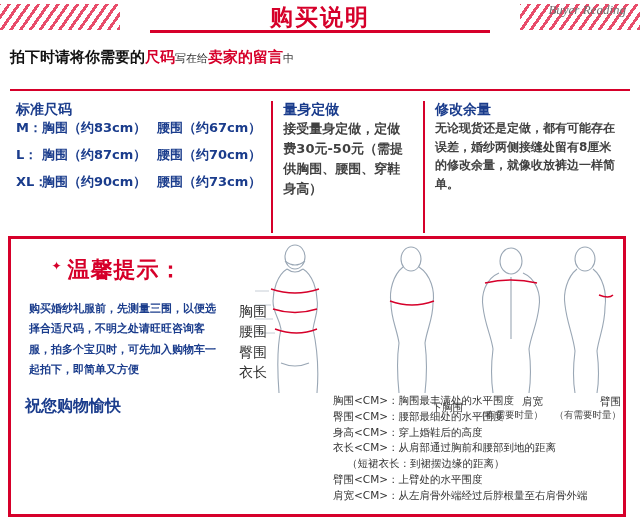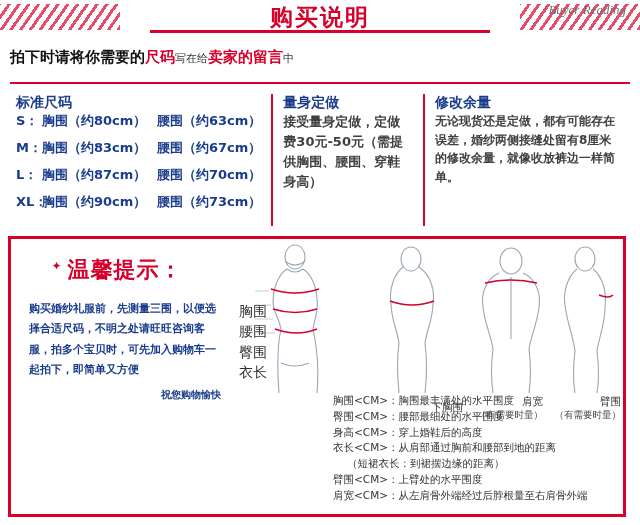--- a/index.html
+++ b/index.html
@@ -28,21 +28,21 @@
     position:absolute;right:14px;top:2px;
     font-size:13px;color:#6f6f6f;font-style:italic;
     font-family:"Liberation Serif",serif;
   }
   .hdr-rule{
     position:absolute;left:150px;right:150px;top:30px;height:3px;
     background:#d6002a;
   }
   
   .notice{
-    margin:8px 10px 0 10px;padding-bottom:15px;
+    margin:8px 10px 0 10px;padding-bottom:22px;
     border-bottom:2px solid #d6002a;
     font-size:15px;font-weight:bold;color:#111;
     white-space:nowrap;
   }
   .notice .red{color:#d6002a;}
   .notice .small{font-size:11px;font-weight:normal;color:#333;}
   
   .cols{
     display:flex;margin:10px 10px 0 10px;height:132px;
   }
@@ -79,22 +79,22 @@
     display:inline-block;position:relative;
   }
   .tips-title .star{
     position:absolute;left:-16px;top:4px;color:#d6002a;font-size:12px;
   }
   .tips-body{
     font-size:11px;color:#1a3c8c;line-height:1.85;font-weight:bold;
     text-align:left;padding:0 4px;
   }
   .tips-end{
-    font-size:10px;color:#1a3c8c;font-weight:bold;text-align:right;
-    padding-right:4px;margin-top:8px;
+    font-size:16px;color:#1a3c8c;font-weight:bold;text-align:left;
+    padding-right:4px;margin-top:16px;
   }
   
   .figures{
     position:absolute;left:222px;top:4px;width:390px;height:272px;
   }
   .fig-labels-left{
     position:absolute;left:6px;top:58px;
     font-size:14px;color:#333;line-height:1.45;
     writing-mode:horizontal-tb;
   }
@@ -122,23 +122,20 @@
 </div>
 
 <div class="notice">
   <span>拍下时请将你需要的</span><span class="red">尺码</span><span class="small">写在给</span><span class="red">卖家的留言</span><span class="small">中</span>
 </div>
 
 <div class="cols">
 
   <div class="col c1">
     <div class="col-title">标准尺码</div>
-    <div class="size-row">
-      <span class="lbl">S：</span><span class="bust">胸围（约80cm）</span><span>腰围（约63cm）</span>
-    </div>
     <div class="size-row">
       <span class="lbl">M：</span><span class="bust">胸围（约83cm）</span><span>腰围（约67cm）</span>
     </div>
     <div class="size-row">
       <span class="lbl">L：</span><span class="bust">胸围（约87cm）</span><span>腰围（约70cm）</span>
     </div>
     <div class="size-row">
       <span class="lbl">XL：</span><span class="bust">胸围（约90cm）</span><span>腰围（约73cm）</span>
     </div>
   </div>

